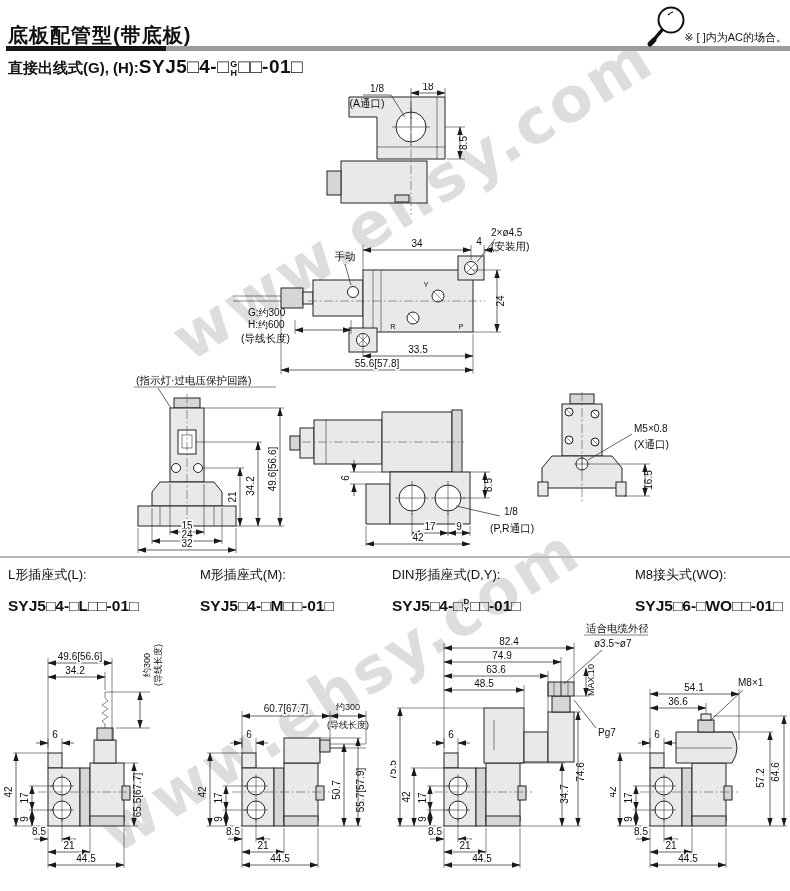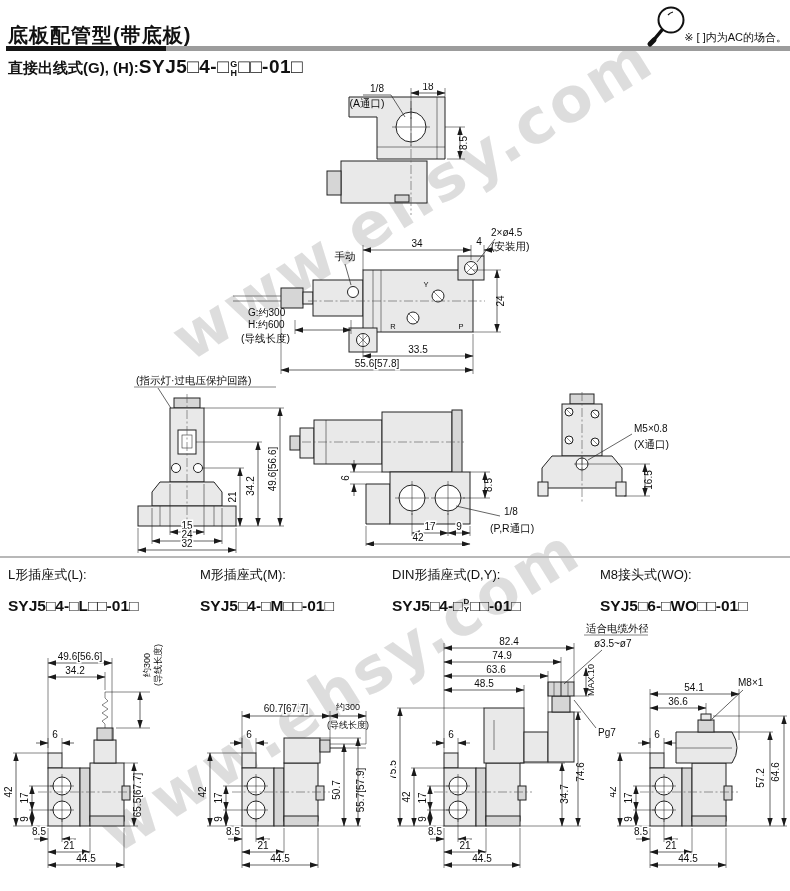--- a/index.html
+++ b/index.html
@@ -299,21 +299,21 @@
     <div class="col-title">DIN形插座式(D,Y):</div>
     <div class="col-model">
         <span>SYJ5□4-□</span>
         <span class="stack-sm">
           <span>D</span>
           <span>Y</span>
         </span>
         <span>□□-01□</span>
       </div>
   </div>
-  <div class="lyr col" style="left:600px">
+  <div class="lyr col" style="left:635px">
     <div class="col-title">M8接头式(WO):</div>
     <div class="col-model">SYJ5□6-□WO□□-01□</div>
   </div>
 
   <svg class="lyr" style="left:2px;top:620px" width="196" height="268">
     <g>
       <rect class="o" x="46" y="133" width="14" height="15"></rect>
       <rect class="o" x="46" y="148" width="32" height="58"></rect>
       <rect class="o2" x="78" y="148" width="10" height="58"></rect>
       <rect class="o" x="88" y="143" width="34" height="58"></rect>

